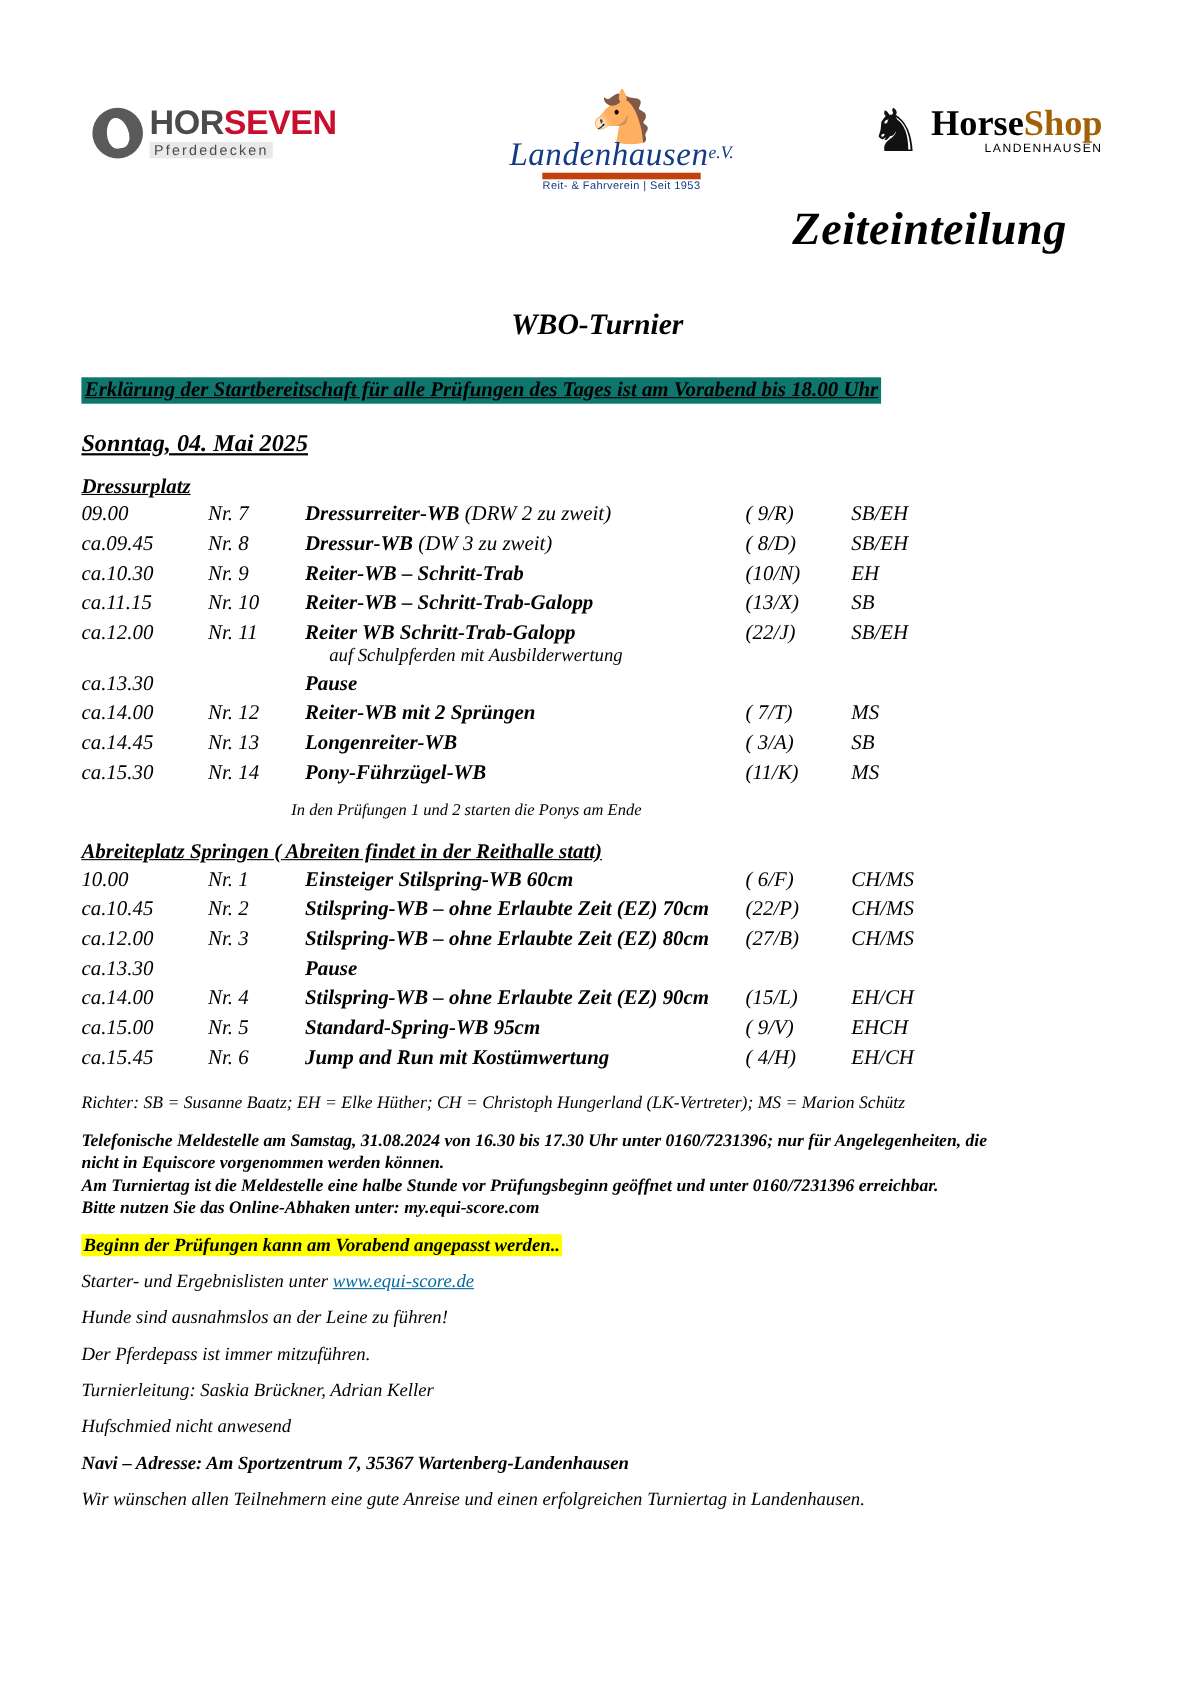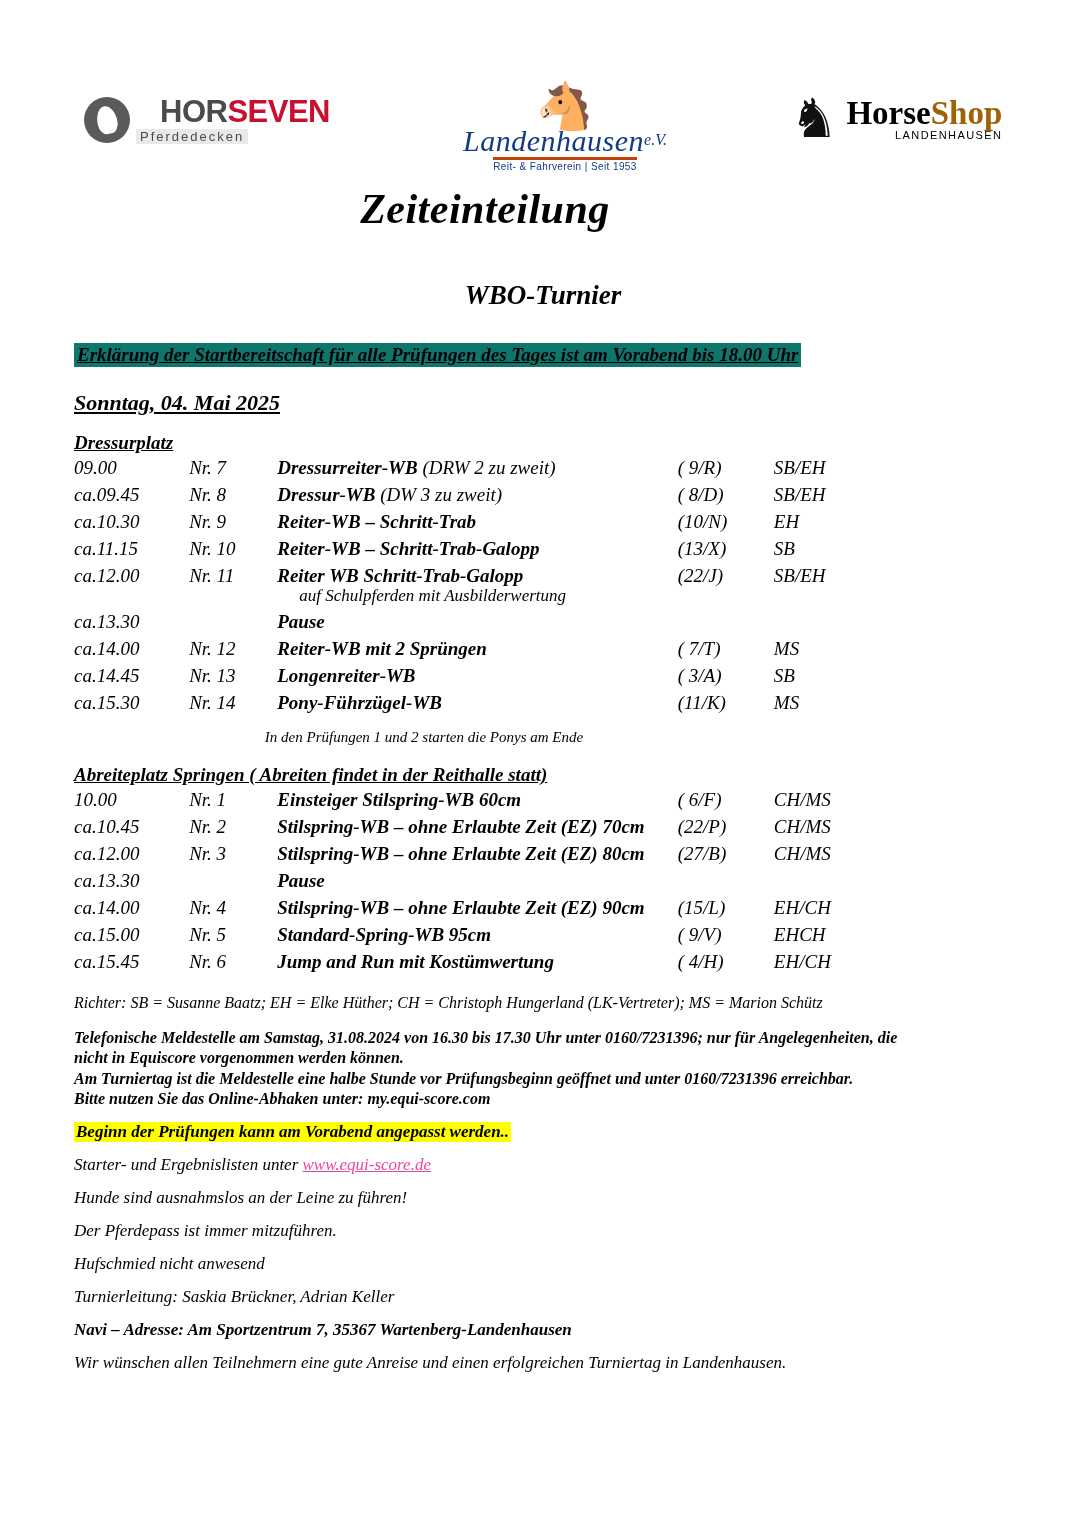--- a/index.html
+++ b/index.html
@@ -54,21 +54,20 @@
     transform: rotate(-12deg);
   }
   .horseven-text {
     line-height: 1;
   }
   .horseven-word {
     font-family: "Liberation Sans", sans-serif;
     font-weight: bold;
     font-size: 31px;
     letter-spacing: -0.5px;
-    margin-left: 24px;
   }
   .horseven-word .hor { color: #4b4b4b; }
   .horseven-word .seven { color: #c8102e; }
   .horseven-sub {
     font-family: "Liberation Sans", sans-serif;
     font-size: 13px;
     color: #4b4b4b;
     background: #e9e9e9;
     letter-spacing: 2px;
     padding: 1px 4px;
@@ -98,21 +97,21 @@
   }
   .lh-ev {
     font-size: 16px;
     font-style: italic;
     vertical-align: super;
   }
   .lh-sub {
     font-family: "Liberation Sans", sans-serif;
     font-size: 10px;
     letter-spacing: 0.4px;
-    border-top: 3px solid #c2410c;
+    border-top: 6px solid #c2410c;
     display: inline-block;
     padding-top: 1px;
     margin-top: 1px;
   }
 
   .logo-horseshop {
     position: absolute;
     left: 790px;
     top: 6px;
     display: flex;
@@ -139,21 +138,21 @@
     letter-spacing: 1.4px;
     text-align: right;
   }
 
   
   .title-main {
     position: absolute;
     top: 185px;
     left: 0;
     width: 970px;
-    text-align: center;
+    text-align: right;
     font-size: 42px;
     font-weight: bold;
     font-style: italic;
     letter-spacing: 0.5px;
     font-family: Liberation Serif, serif;
   }
   .title-sub1 {
     position: absolute;
     top: 246px;
     left: 0;
@@ -272,21 +271,21 @@
     padding: 0 2px;
   }
 
   .note-line {
     font-size: 17px;
     font-style: italic;
     margin-top: 13px;
   }
   .note-line.bold { font-weight: bold; }
   .note-line a {
-    color: #ec4899;
+    color: #0369a1;
     text-decoration: underline;
   }
 </style>
 </head>
 <body>
 
 <div class="page">
 
   <div class="logo-row">
 
@@ -456,19 +455,19 @@
       <div>Telefonische Meldestelle am Samstag, 31.08.2024 von 16.30 bis 17.30 Uhr unter 0160/7231396; nur für Angelegenheiten, die nicht in Equiscore vorgenommen werden können.</div>
       <div>Am Turniertag ist die Meldestelle eine halbe Stunde vor Prüfungsbeginn geöffnet und unter 0160/7231396  erreichbar.</div>
       <div>Bitte nutzen Sie das Online-Abhaken unter:  my.equi-score.com</div>
     </div>
 
     <div><span class="highlight-line">Beginn der Prüfungen kann am Vorabend angepasst werden..</span></div>
 
     <div class="note-line"><span>Starter- und Ergebnislisten unter </span><a href="#">www.equi-score.de</a></div>
     <div class="note-line">Hunde sind ausnahmslos an der Leine zu führen!</div>
     <div class="note-line">Der Pferdepass ist immer mitzuführen.</div>
+    <div class="note-line">Turnierleitung: Saskia Brückner, Adrian Keller</div>
     <div class="note-line">Hufschmied nicht anwesend</div>
-    <div class="note-line">Turnierleitung: Saskia Brückner, Adrian Keller</div>
     <div class="note-line bold">Navi – Adresse: Am Sportzentrum 7, 35367 Wartenberg-Landenhausen</div>
     <div class="note-line">Wir wünschen allen Teilnehmern eine gute Anreise und einen erfolgreichen Turniertag in Landenhausen.</div>
 
   </div>
 </div>
 
 </body></html>

